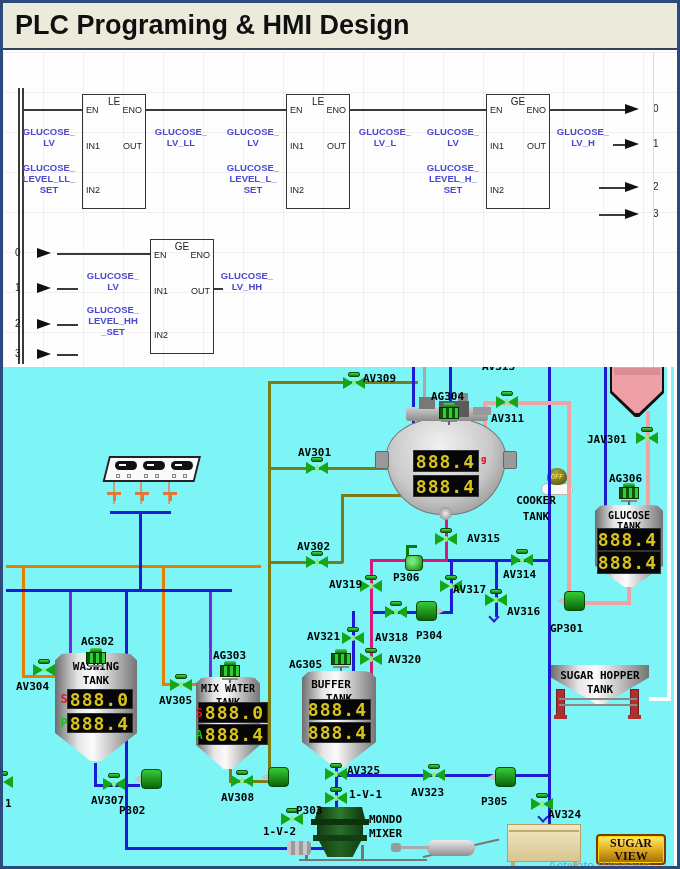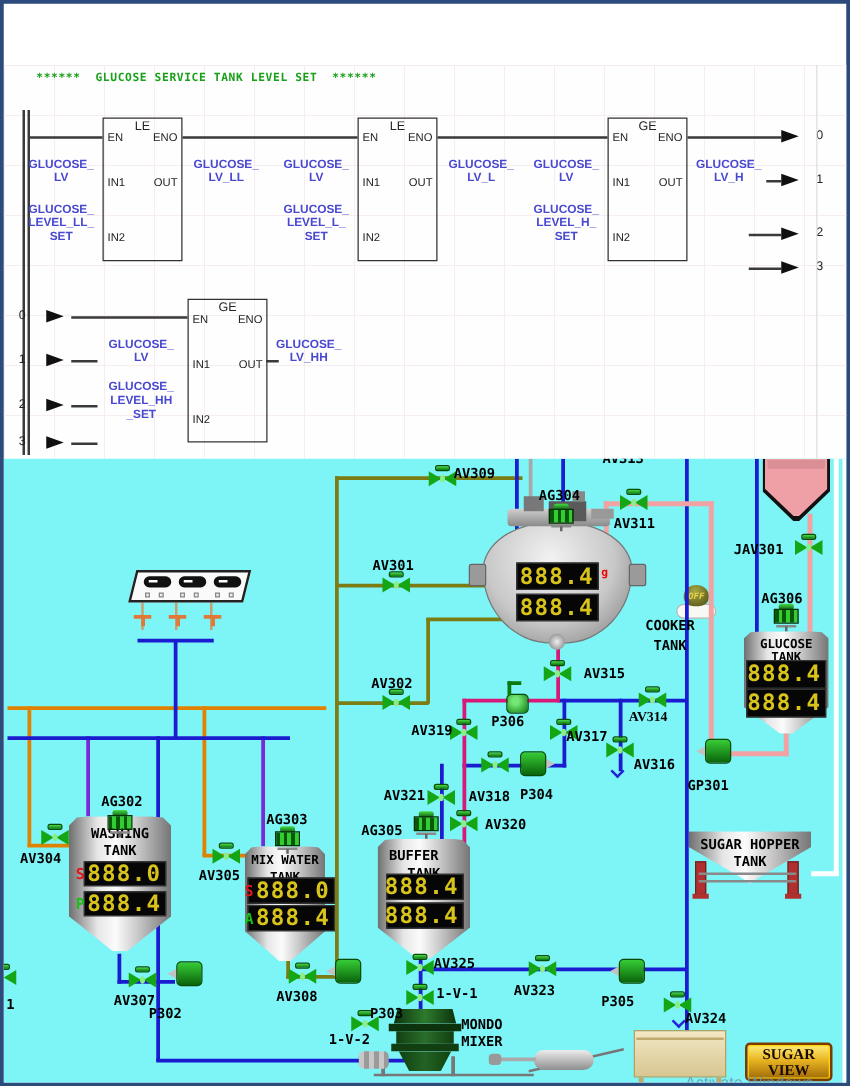--- a/index.html
+++ b/index.html
@@ -64,23 +64,25 @@
   .alarmbtn{position:absolute;width:70px;height:31px;border:2px solid #7a3a00;border-radius:4px;
         background:linear-gradient(180deg,#ffee77,#e8b422 45%,#a06a06);box-shadow:inset 0 0 0 1px #ffd700;
         display:flex;flex-direction:column;align-items:center;justify-content:center;cursor:pointer;
         font-family:"Liberation Serif",serif;font-weight:bold;font-size:12px;line-height:13px;color:#1a0a00;}
   .wm{position:absolute;font-size:13px;color:#6f9ab0;opacity:.85;white-space:pre;}
 </style>
 </head>
 <body>
 
 <div class="page">
+  <div class="titlebar">
+    <span>PLC Programing &amp; HMI Design</span>
+  </div>
 
   <div id="ladder">
-    <div class="comment">******  GLUCOSE SERVICE TANK LEVEL SET  ******</div>
   <div class="rail" style="left: 15px; top: 36px; height: 276px;"></div>
       <div class="rail" style="left: 19px; top: 36px; height: 276px;"></div>
       <div class="wire" style="left: 20px; top: 57px; width: 59px;"></div>
       <div class="wire" style="left: 143px; top: 57px; width: 140px;"></div>
       <div class="wire" style="left: 347px; top: 57px; width: 136px;"></div>
       <div class="wire" style="left: 547px; top: 57px; width: 75px;"></div>
       <div class="wire" style="left: 610px; top: 92px; width: 12px;"></div>
       <div class="wire" style="left: 596px; top: 135px; width: 26px;"></div>
       <div class="wire" style="left: 596px; top: 162px; width: 26px;"></div>
       <div class="wire" style="left: 54px; top: 201px; width: 93px;"></div>
@@ -382,21 +384,21 @@
         <i class="cap"></i>
         <i class="dot"></i>
       </div>
       <div class="hlbl" style="left: 326px; top: 211px;">AV319</div>
       <div class="valve" style="left: 508px; top: 182px;">
         <i class="tl"></i>
         <i class="tr"></i>
         <i class="cap"></i>
         <i class="dot"></i>
       </div>
-      <div class="hlbl" style="left: 500px; top: 201px; font-family: Liberation Serif, serif;">AV314</div>
+      <div class="hlbl" style="left: 500px; top: 201px;">AV314</div>
       <div class="valve" style="left: 437px; top: 208px;">
         <i class="tl"></i>
         <i class="tr"></i>
         <i class="cap"></i>
         <i class="dot"></i>
       </div>
       <div class="hlbl" style="left: 450px; top: 216px;">AV317</div>
       <div class="valve" style="left: 482px; top: 222px;">
         <i class="tl"></i>
         <i class="tr"></i>

